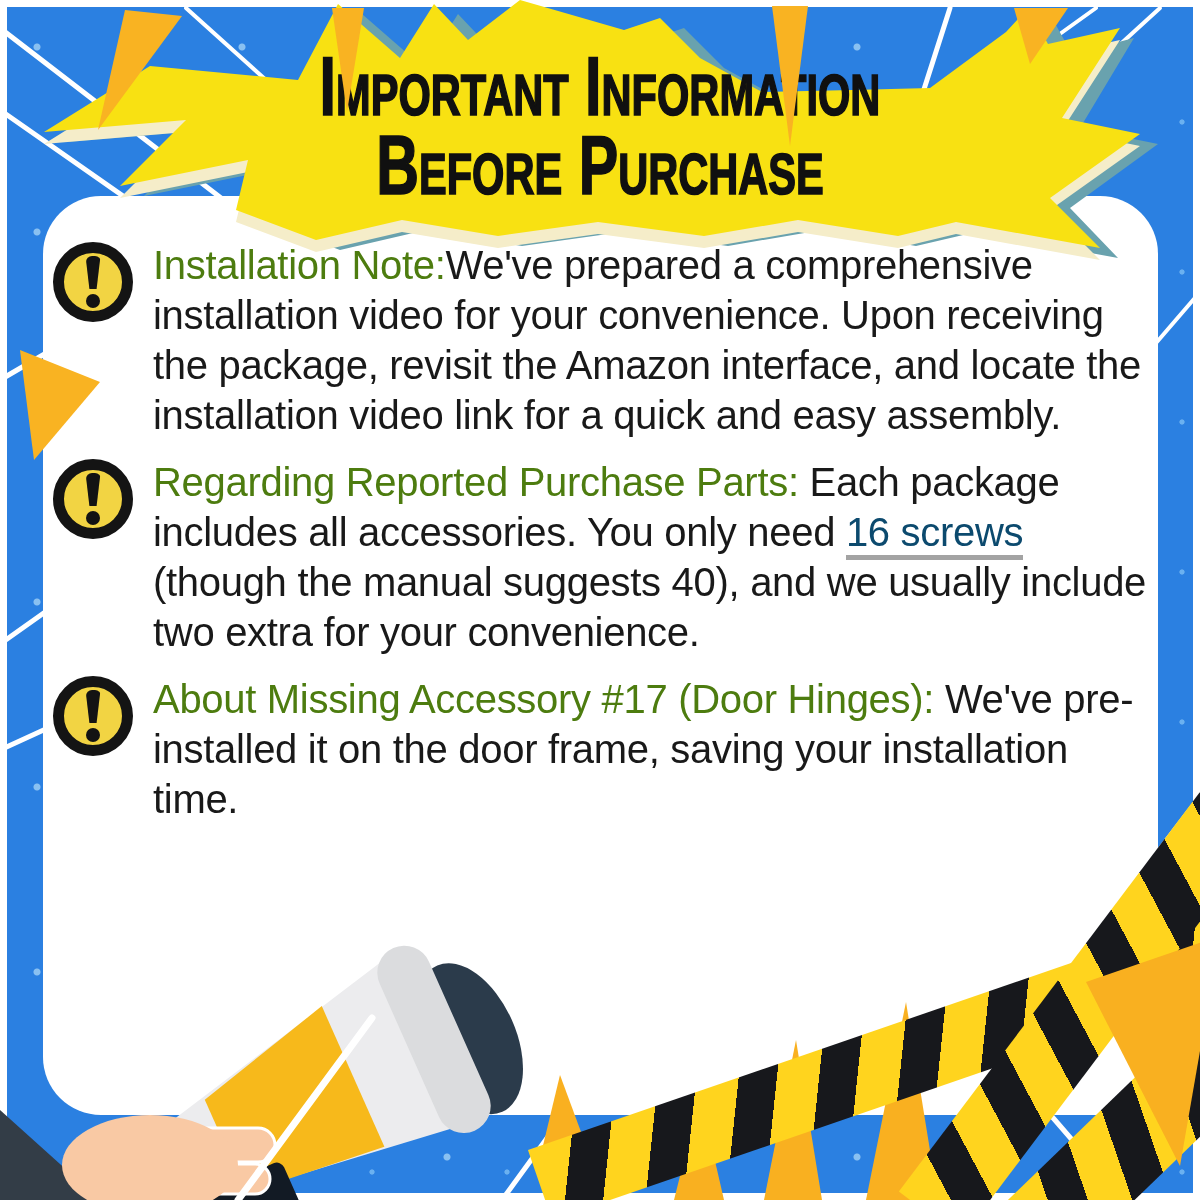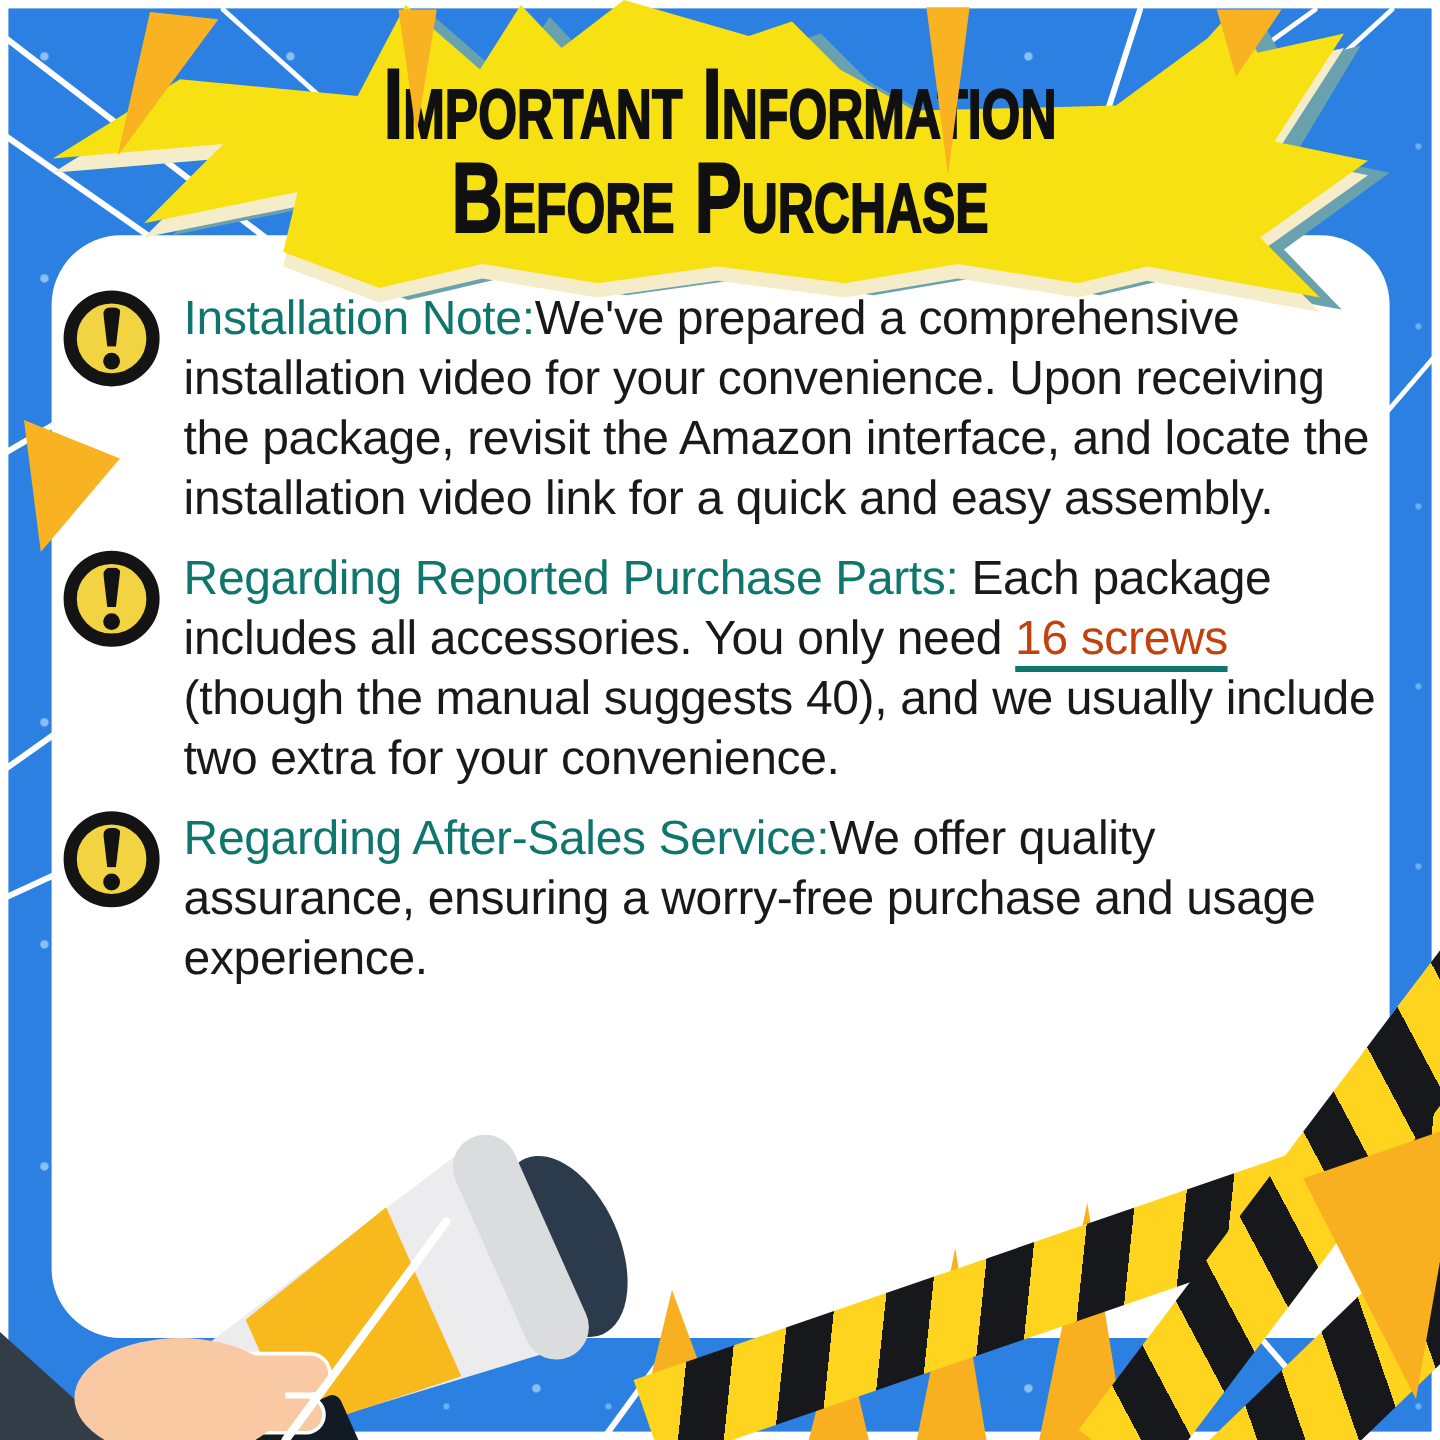--- a/index.html
+++ b/index.html
@@ -28,22 +28,22 @@
   .warn{
     flex:0 0 80px;width:80px;height:80px;margin-right:20px;margin-top:2px;
     border:11px solid #141414;border-radius:50%;background:#F2D443;
     box-sizing:border-box;display:flex;flex-direction:column;
     align-items:center;justify-content:center;
   }
   .warn .bar{width:15px;height:33px;background:#131313;
     clip-path:polygon(0 0,100% 0,74% 100%,26% 100%);border-radius:6px 6px 4px 4px;}
   .warn .dot{width:14px;height:14px;border-radius:50%;background:#131313;margin-top:5px;}
   .ntext{margin:0;font-size:40px;line-height:50px;color:#191919;letter-spacing:-0.3px;}
-  .red{color:#0f766e;}
-  .hl{color:#c2410c;border-bottom:5px solid #0f766e;padding-bottom:1px;}
+  .red{color:#4d7c0f;}
+  .hl{color:#0c4a6e;border-bottom:5px solid #a3a3a3;padding-bottom:1px;}
 
   
   .title{
     position:absolute;left:0;top:48px;width:100%;margin:0;text-align:center;
     font-weight:700;color:#101010;font-variant:small-caps;
     font-size:74px;line-height:70px;letter-spacing:0;
     transform:scaleX(.8) scaleY(1.12);transform-origin:50% 0;
     -webkit-text-stroke:1.5px #101010;
   }
   .title span{display:block;}
@@ -94,28 +94,28 @@
     </div>
 
     <div class="notice">
       <div class="warn">
         <div class="bar"></div>
         <div class="dot"></div>
       </div>
       <p class="ntext"><span class="red">Regarding Reported Purchase Parts:</span><span> Each package includes all accessories. You only need </span><span class="hl">16 screws</span><span> (though the manual suggests 40), and we usually include two extra for your convenience.</span></p>
     </div>
 
-
     <div class="notice">
       <div class="warn">
         <div class="bar"></div>
         <div class="dot"></div>
       </div>
-      <p class="ntext"><span class="red">Regarding After-Sales Service:</span><span>We offer quality assurance, ensuring a worry-free purchase and usage experience.</span></p>
+      <p class="ntext"><span class="red">About Missing Accessory #17 (Door Hinges):</span><span> We've pre-installed it on the door frame, saving your installation time.</span></p>
     </div>
+
 
   </div>
 
   <svg class="decor" width="1200" height="300" viewBox="0 0 1200 300">
     <g>
       <path transform="translate(24,10)" fill="#69A2AE" d="M150,66 L298,80 L338,4 L400,58 L434,4 L468,40 L520,0 L624,30 L660,18 L700,58 L762,92 L852,90 L930,88 L1006,32 L1028,8 L1048,44 L1110,28 L1056,118 L1134,134 L1046,198 L1094,248 L952,222 L892,236 L798,220 L704,236 L598,222 L498,236 L402,220 L316,240 L236,210 L248,160 L120,186 L186,120 L44,132 Z"></path>
       <path transform="translate(0,12)" fill="#F5EDC9" d="M150,66 L298,80 L338,4 L400,58 L434,4 L468,40 L520,0 L624,30 L660,18 L700,58 L762,92 L852,90 L930,88 L1006,32 L1028,8 L1048,44 L1120,28 L1062,118 L1140,134 L1050,198 L1100,248 L956,222 L898,236 L798,220 L704,236 L598,222 L498,236 L402,220 L316,240 L236,210 L248,160 L120,186 L186,120 L44,132 Z"></path>
       <path fill="#F8E112" d="M150,66 L298,80 L338,4 L400,58 L434,4 L468,40 L520,0 L624,30 L660,18 L700,58 L762,92 L852,90 L930,88 L1006,32 L1028,8 L1048,44 L1120,28 L1062,118 L1140,134 L1050,198 L1100,248 L956,222 L898,236 L798,220 L704,236 L598,222 L498,236 L402,220 L316,240 L236,210 L248,160 L120,186 L186,120 L44,132 Z"></path>
     </g>
   </svg>

